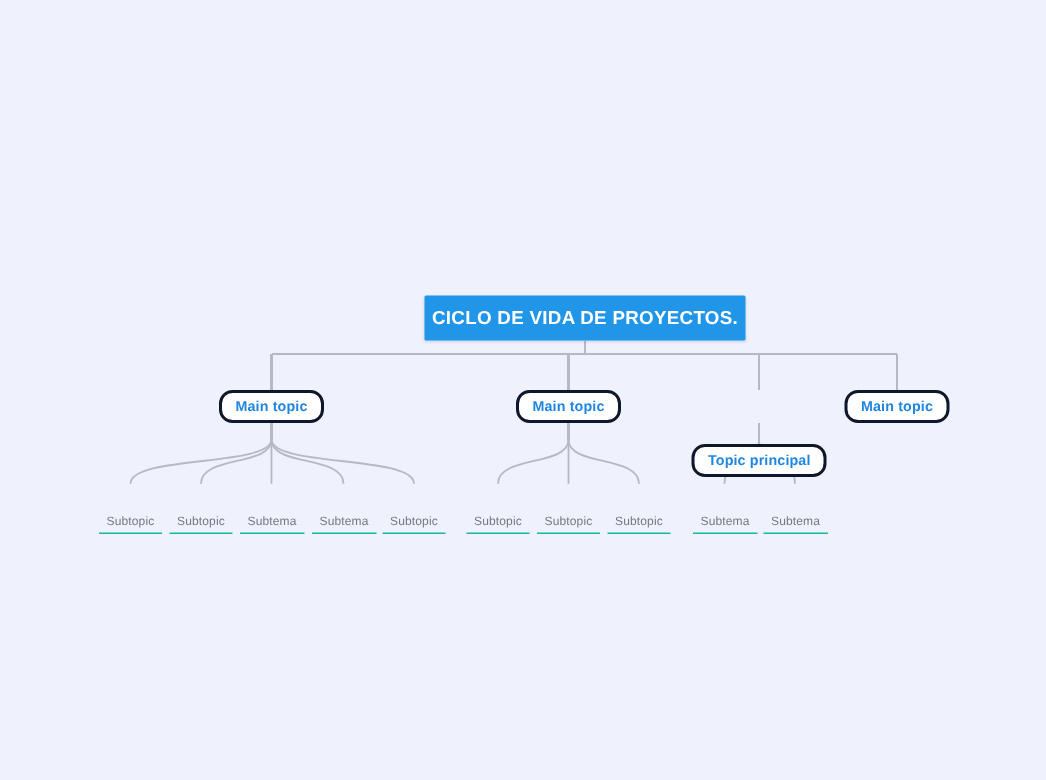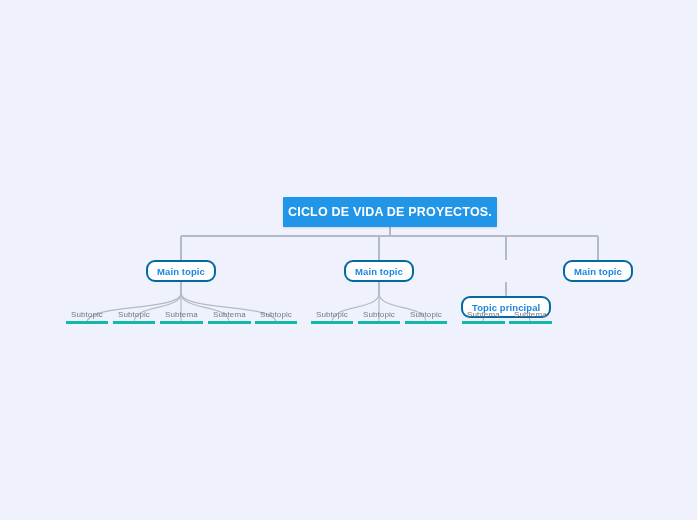--- a/index.html
+++ b/index.html
@@ -41,37 +41,38 @@
     font-weight: bold;
     letter-spacing: 0.2px;
     border-radius: 1px;
     height: 30px;
     padding: 0 16px;
     box-shadow: 0 1px 2px rgba(40,80,140,0.18);
   }
   .node-branch {
     background: #ffffff;
     color: #1f86e0;
-    border: 2px solid #0369a1;
+    border: 2px solid #0f172a;
     border-radius: 9px;
     font-size: 9.5px;
     font-weight: bold;
     height: 22px;
     padding: 0 9px;
     letter-spacing: 0.1px;
     text-align: center;
   }
   .node-leaf {
     color: #73787f;
     font-size: 8px;
     height: 15px;
     padding: 0 5px 1px 5px;
-    border-bottom: 3px solid #14b8a6;
+    border-bottom: 1px solid #14b8a6;
     background: transparent;
     letter-spacing: 0.1px;
+    margin-top: 32px;
   }
 </style>
 </head>
 <body>
 
 <div id="canvas">
   <svg id="edges" viewBox="0 0 697 520" xmlns="http://www.w3.org/2000/svg">
       <line x1="390" y1="227" x2="390" y2="236" stroke="#b5b9c2" stroke-width="1.4" shape-rendering="crispEdges"></line>
       <line x1="181" y1="236" x2="598" y2="236" stroke="#b5b9c2" stroke-width="1.4" shape-rendering="crispEdges"></line>
       <line x1="181" y1="236" x2="181" y2="260" stroke="#b5b9c2" stroke-width="1.4" shape-rendering="crispEdges"></line>

